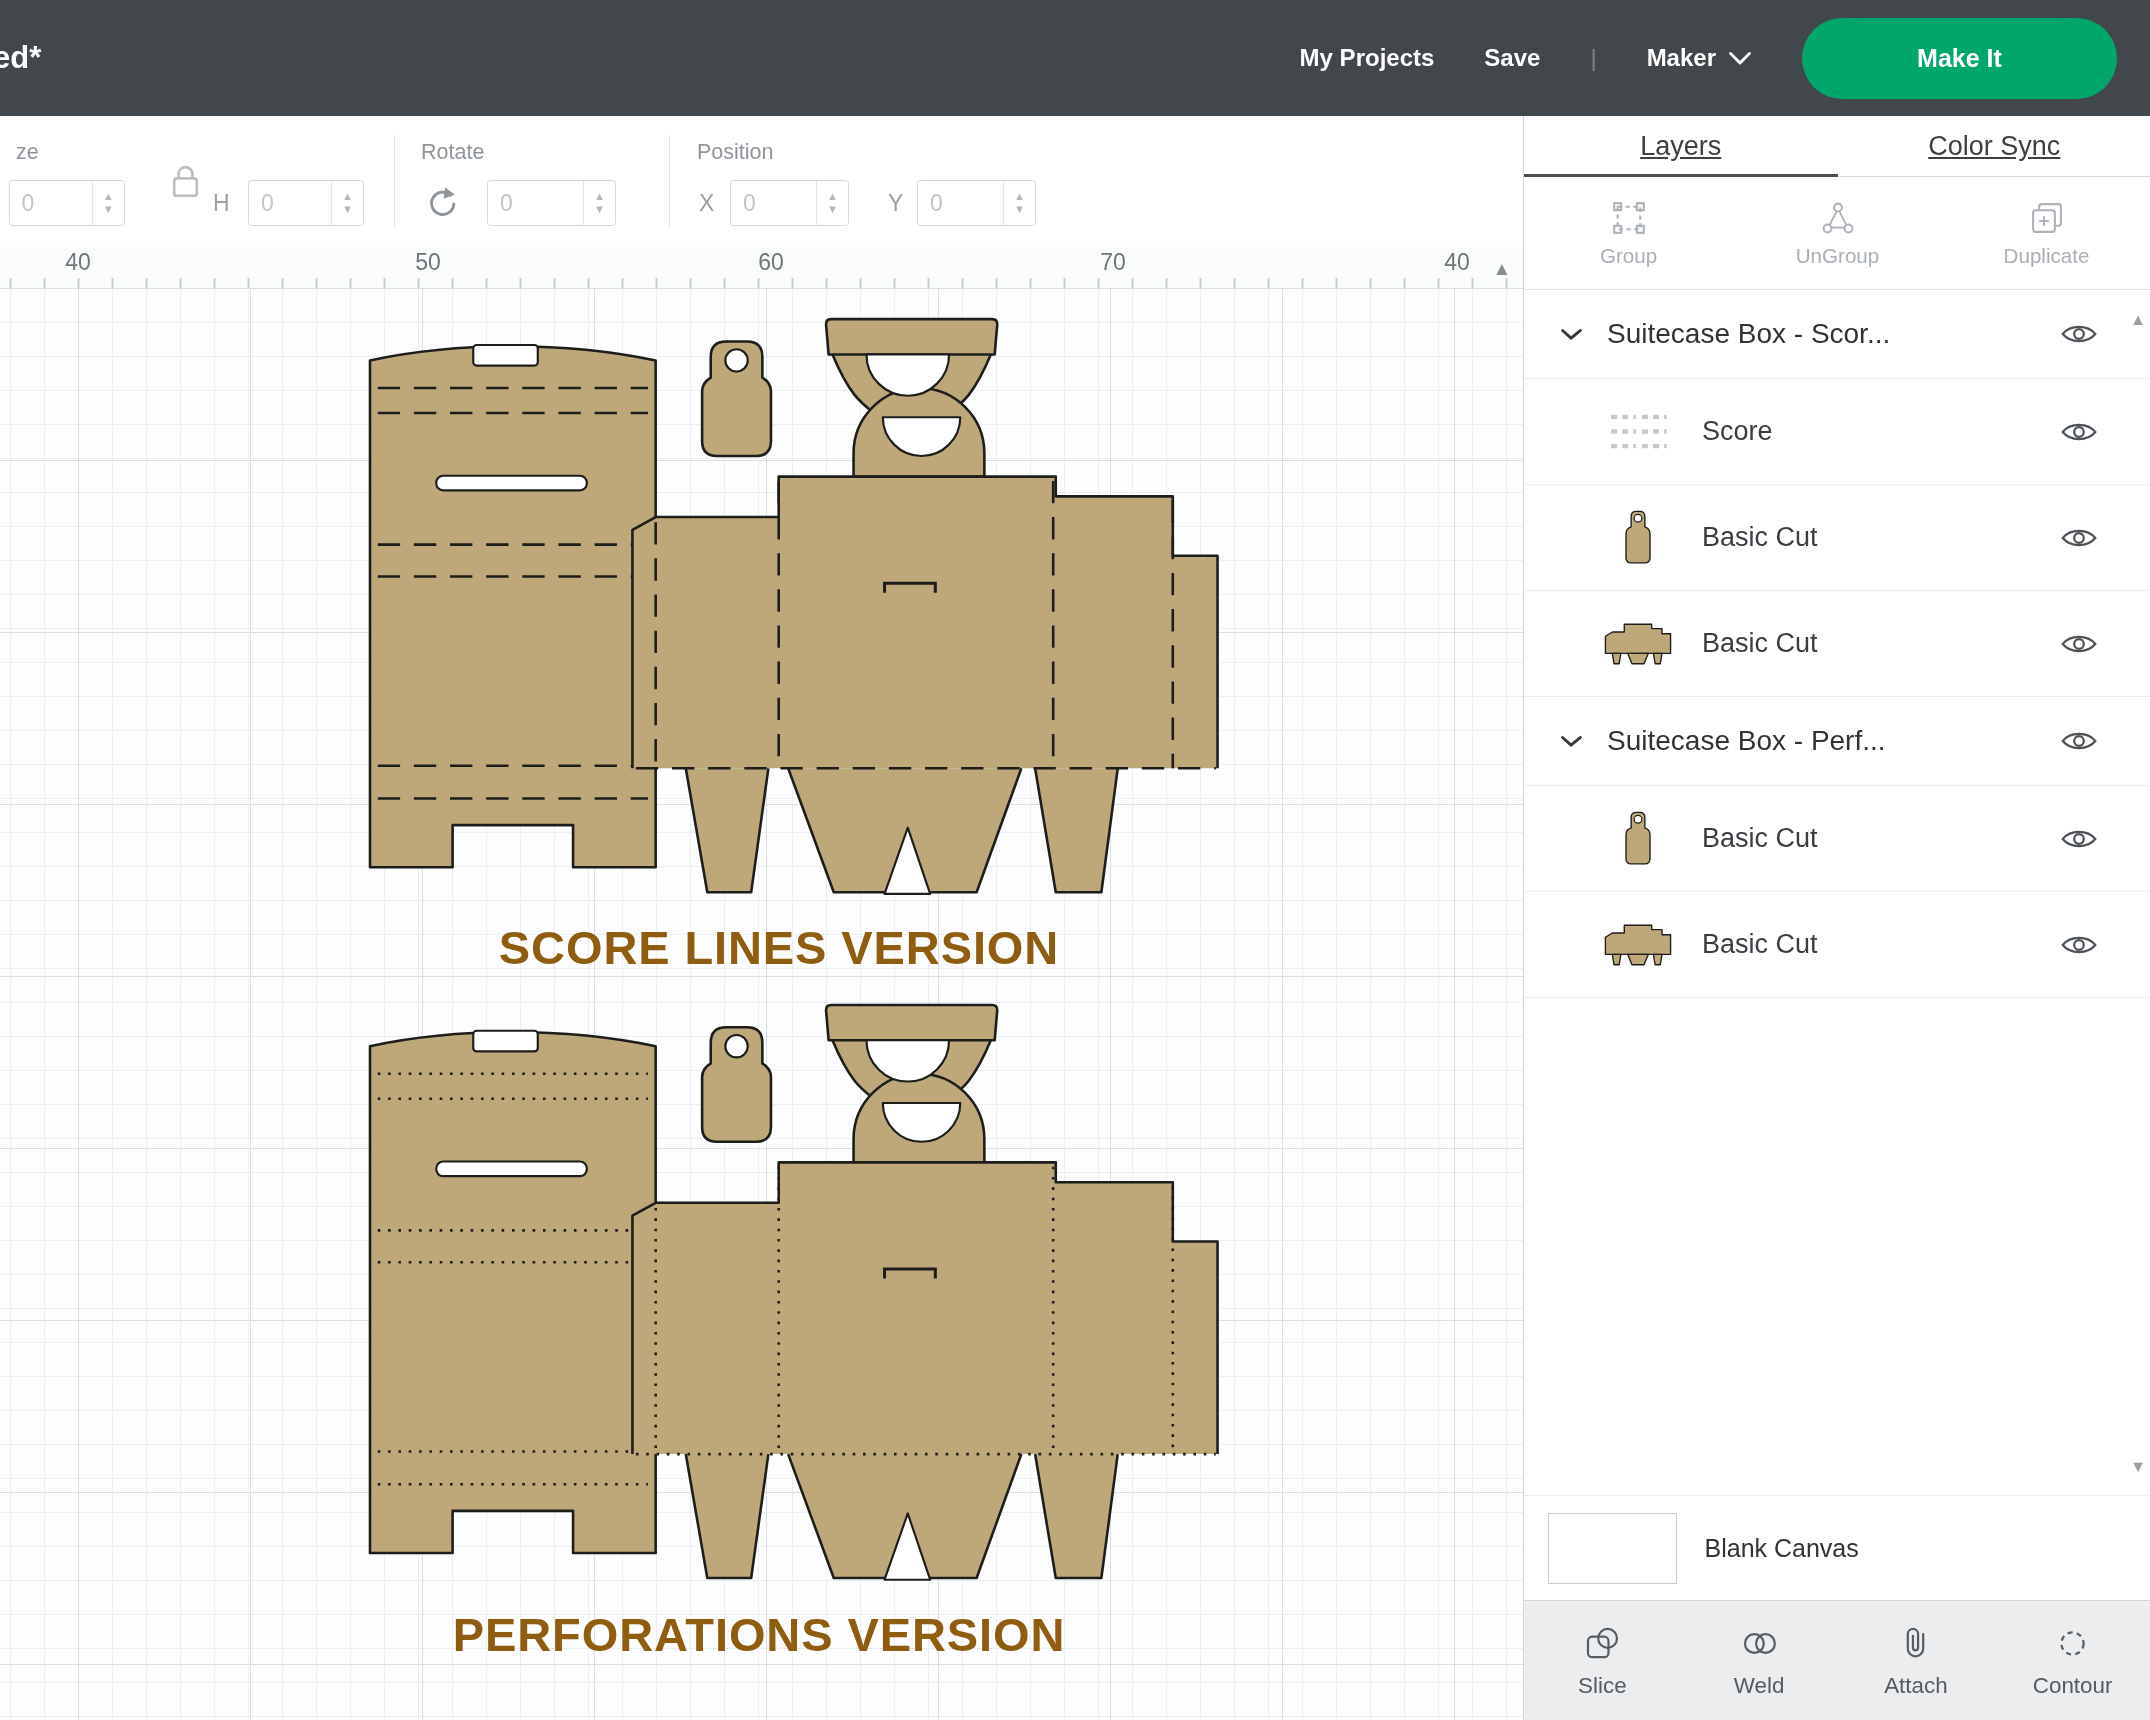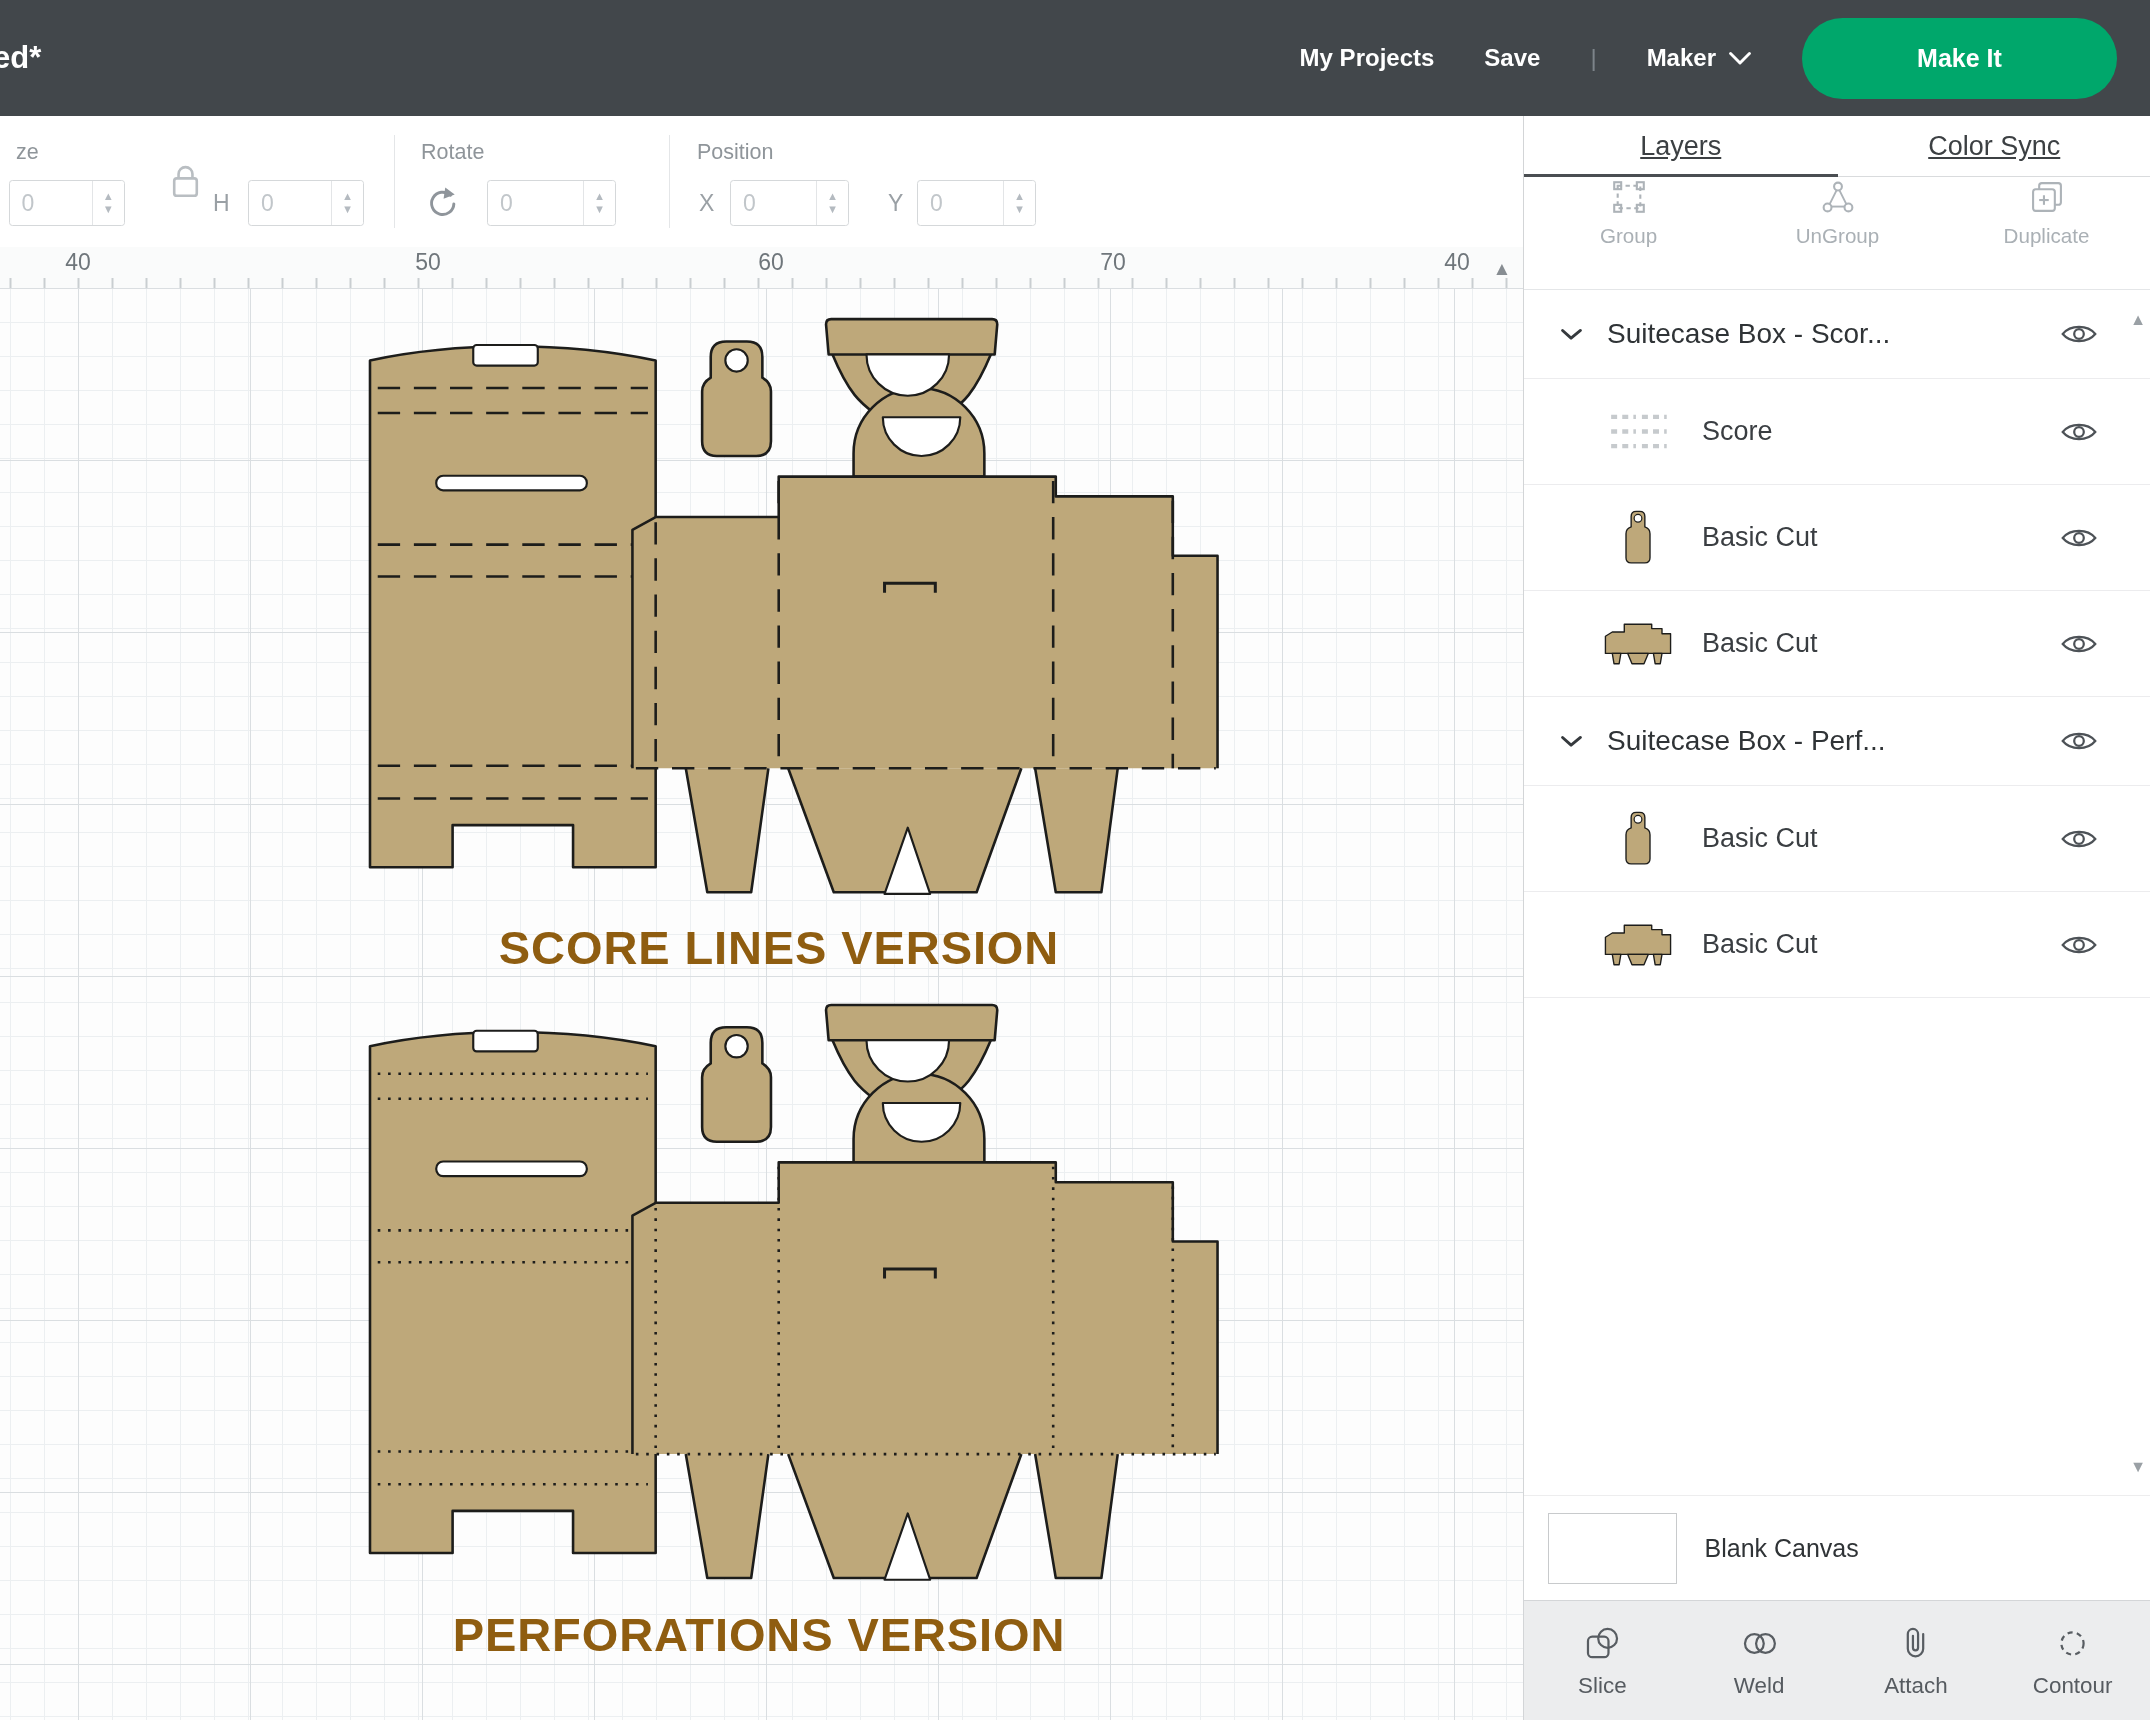--- a/index.html
+++ b/index.html
@@ -58,21 +58,21 @@
       color:var(--label_brown,#8f5d10);letter-spacing:0.9px;white-space:nowrap;}
 
   
   .panel{position:absolute;left:1523px;top:116px;width:628px;height:1605px;background:#fff;
          border-left:0.9px solid #d3d5d7;box-sizing:border-box;}
   .tabs{display:flex;height:60px;border-bottom:0.9px solid #d9dbdd;}
   .tab{flex:1;display:flex;align-items:center;justify-content:center;font-size:27px;color:#3c4043;
        cursor:pointer;position:relative;text-decoration:underline;}
   .tab.active::after{content:"";position:absolute;left:0;right:0;bottom:-0.9px;height:3.4px;background:#4a4e52;}
   .actions{display:flex;height:112px;border-bottom:0.9px solid #e4e6e8;}
-  .action{flex:1;display:flex;flex-direction:column;align-items:center;gap:6.9px;
+  .action{flex:1;display:flex;flex-direction:column;align-items:center;justify-content:center;gap:6.9px;
           color:#aab0b5;font-size:20.6px;cursor:pointer;}
   .rows{}
   .row{display:flex;align-items:center;border-bottom:0.9px solid #ececee;cursor:pointer;}
   .row .eye{margin-left:auto;margin-right:53px;display:flex;}
   .group-row{height:88px;padding-left:36px;}
   .group-row .gtitle{font-size:28px;color:#2f3336;margin-left:24px;}
   .item-row{height:105px;padding-left:76px;}
   .item-row .thumb{width:76px;display:flex;justify-content:center;}
   .item-row .ilabel{font-size:27px;color:#3a3e42;margin-left:26px;}
   .panel-scroll{position:absolute;right:3.4px;top:194px;bottom:245px;width:19px;display:flex;

